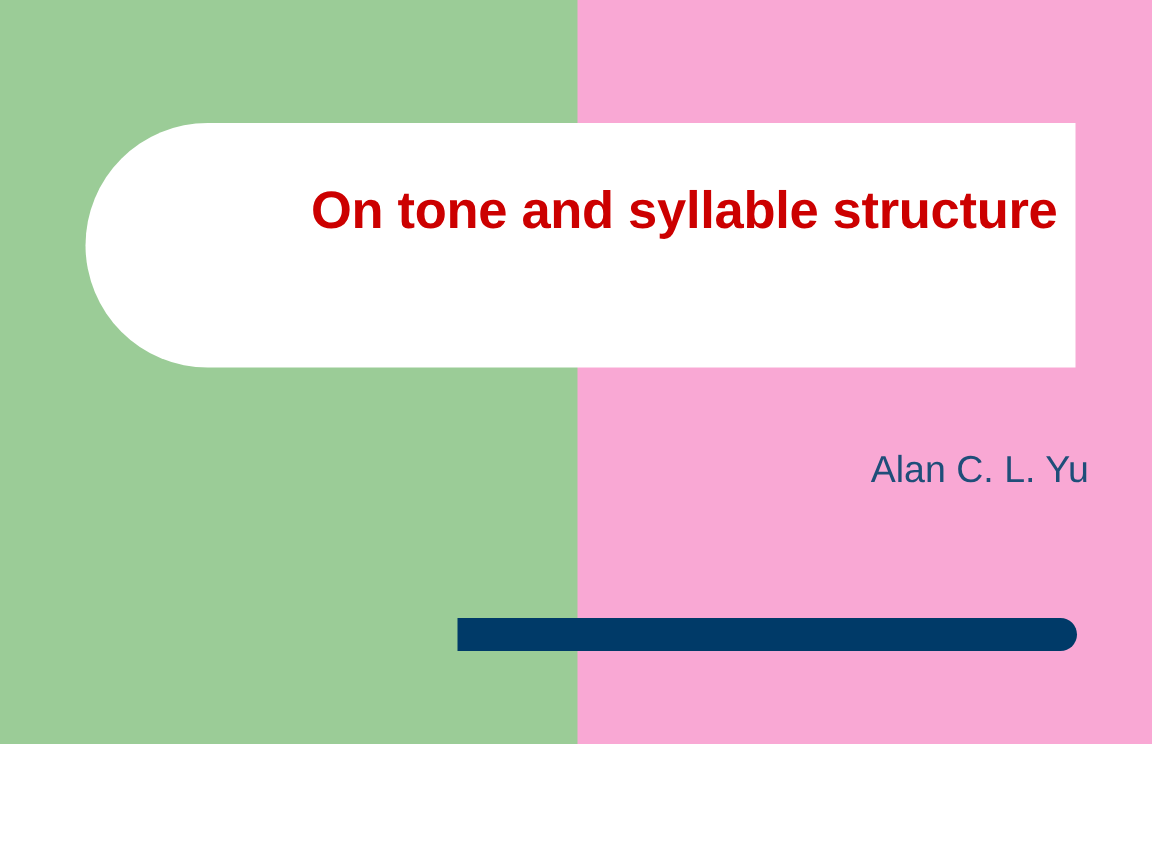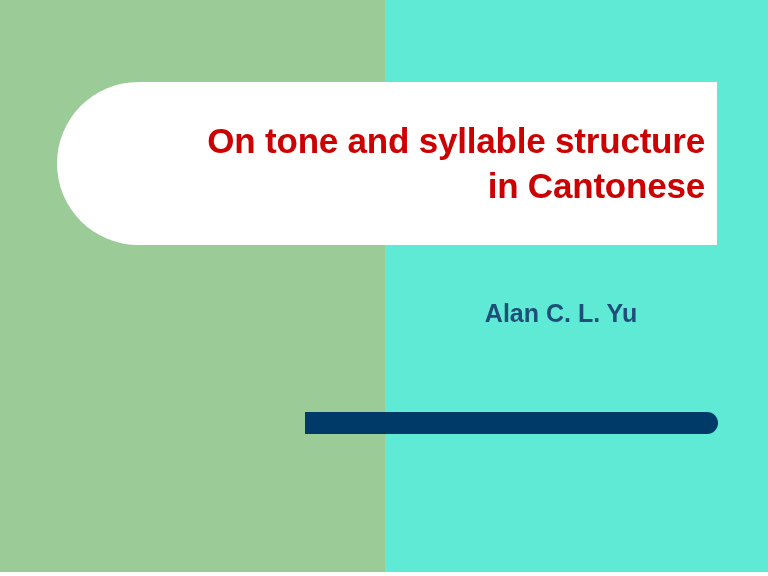--- a/index.html
+++ b/index.html
@@ -8,22 +8,22 @@
     padding: 0;
     background: #ffffff;
   }
   body {
     font-family: "Liberation Sans", sans-serif;
   }
 
   .slide {
     position: relative;
     width: 768px;
-    height: 572px;
-    background: #5eead4;
+    height: 496px;
+    background: #f9a8d4;
     overflow: hidden;
   }
 
   
   .green-band {
     position: absolute;
     left: 0;
     top: 0;
     width: 385px;
     height: 576px;
@@ -62,24 +62,24 @@
   .title-line {
     display: block;
   }
 
   
   .subtitle-block {
     position: absolute;
     left: 396px;
     top: 288px;
     width: 330px;
-    text-align: center;
+    text-align: right;
     color: #1f4e79;
     font-family: "Liberation Sans", sans-serif;
-    font-weight: bold;
+    font-weight: normal;
     font-size: 25px;
     line-height: 50px;
     white-space: nowrap;
   }
   .subtitle-line {
     display: block;
   }
 
   
   .accent-bar {
@@ -99,21 +99,20 @@
 <body>
 
 <div class="slide">
 
   <div class="green-band"></div>
 
   <div class="title-plate"></div>
 
   <div class="title-block">
     <span class="title-line">On tone and syllable structure</span>
-    <span class="title-line">in Cantonese</span>
   </div>
 
   <div class="subtitle-block">
     <span class="subtitle-line">Alan C. L. Yu</span>
   </div>
 
   <div class="accent-bar"></div>
 
 </div>
 

